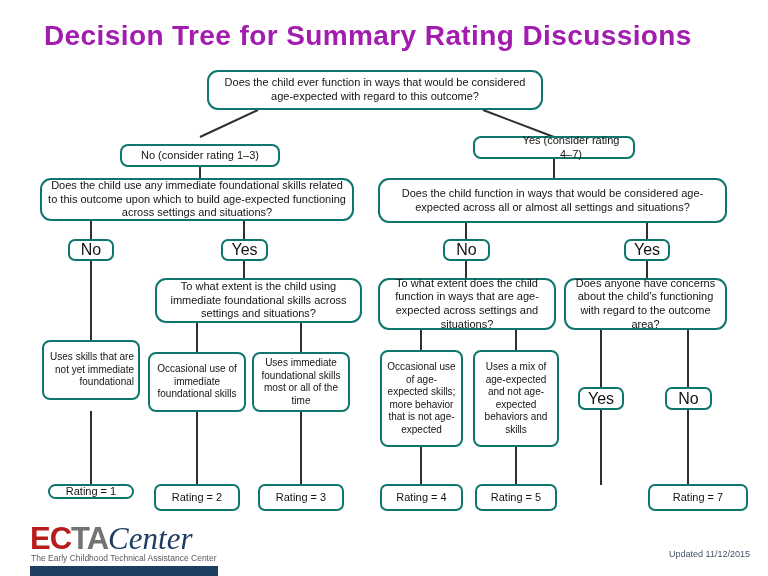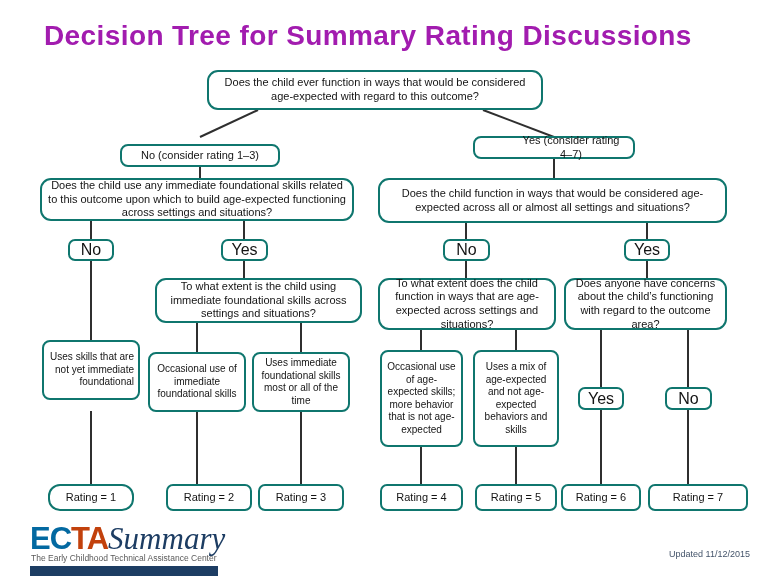--- a/index.html
+++ b/index.html
@@ -17,22 +17,22 @@
     position:absolute; box-sizing:border-box;
     display:flex; align-items:center; justify-content:center;
     text-align:center; background:#ffffff;
     border:2px solid #0f766e; border-radius:9px;
     color:#141414; font-size:11px; line-height:1.25; padding:2px 6px;
   }
   .node.small { font-size:16px; padding:1px 2px; }
   .node.leaf  { font-size:10px; padding:2px 4px; }
   .node.rating{ font-size:11px; }
   .logo { position:absolute; left:30px; top:521px; white-space:nowrap; }
-  .lg-ec     { font-size:31px; font-weight:bold; color:#0369a1; letter-spacing:-1px; }
-  .lg-ta     { font-size:31px; font-weight:bold; color:#c2410c; letter-spacing:-1px; }
+  .lg-ec     { font-size:31px; font-weight:bold; color:#b91c1c; letter-spacing:-1px; }
+  .lg-ta     { font-size:31px; font-weight:bold; color:#737373; letter-spacing:-1px; }
   .lg-center { font-size:31px; font-style:italic; color:#1d3d63;
                font-family:"Liberation Serif", serif; }
   .tagline {
     position:absolute; left:31px; top:553px; font-size:8.5px; color:#5a5a5a;
   }
   .footer-bar {
     position:absolute; left:30px; top:566px; width:188px; height:10px;
     background:#1d3d63;
   }
   .updated {
@@ -96,26 +96,25 @@
 
   <div class="node leaf" style="left:42px;top:340px;width:98px;height:60px;border-radius:8px;text-align:right;">Uses skills that are not yet immediate foundational</div>
   <div class="node leaf" style="left:148px;top:352px;width:98px;height:60px;border-radius:8px;">Occasional use of immediate foundational skills</div>
   <div class="node leaf" style="left:252px;top:352px;width:98px;height:60px;border-radius:8px;">Uses immediate foundational skills most or all of the time</div>
   <div class="node leaf" style="left:380px;top:350px;width:83px;height:97px;border-radius:8px;">Occasional use of age-expected skills; more behavior that is not age-expected</div>
   <div class="node leaf" style="left:473px;top:350px;width:86px;height:97px;border-radius:8px;">Uses a mix of age-expected and not age-expected behaviors and skills</div>
 
   <div class="node small" style="left:578px;top:387px;width:46px;height:23px;border-radius:7px;">Yes</div>
   <div class="node small" style="left:665px;top:387px;width:47px;height:23px;border-radius:7px;">No</div>
 
-  <div class="node rating" style="left:48px;top:484px;width:86px;height:27px;border-radius:12px;">Rating = 1</div>
-  <div class="node rating" style="left:154px;top:484px;width:86px;height:27px;border-radius:7px;margin-left:12px;">Rating = 2</div>
+  <div class="node rating" style="left:48px;top:484px;width:86px;height:15px;border-radius:12px;">Rating = 1</div>
+  <div class="node rating" style="left:154px;top:484px;width:86px;height:27px;border-radius:7px;">Rating = 2</div>
   <div class="node rating" style="left:258px;top:484px;width:86px;height:27px;border-radius:7px;">Rating = 3</div>
   <div class="node rating" style="left:380px;top:484px;width:83px;height:27px;border-radius:7px;">Rating = 4</div>
   <div class="node rating" style="left:475px;top:484px;width:82px;height:27px;border-radius:7px;">Rating = 5</div>
-  <div class="node rating" style="left:561px;top:484px;width:80px;height:27px;border-radius:7px;">Rating = 6</div>
   <div class="node rating" style="left:648px;top:484px;width:100px;height:27px;border-radius:7px;">Rating = 7</div>
 
-  <div class="logo"><span class="lg-ec">EC</span><span class="lg-ta">TA</span><span class="lg-center">Summary</span></div>
+  <div class="logo"><span class="lg-ec">EC</span><span class="lg-ta">TA</span><span class="lg-center">Center</span></div>
   <div class="tagline">The Early Childhood Technical Assistance Center</div>
   <div class="footer-bar"></div>
   <div class="updated">Updated 11/12/2015</div>
 
 </div>
 
 </body></html>

